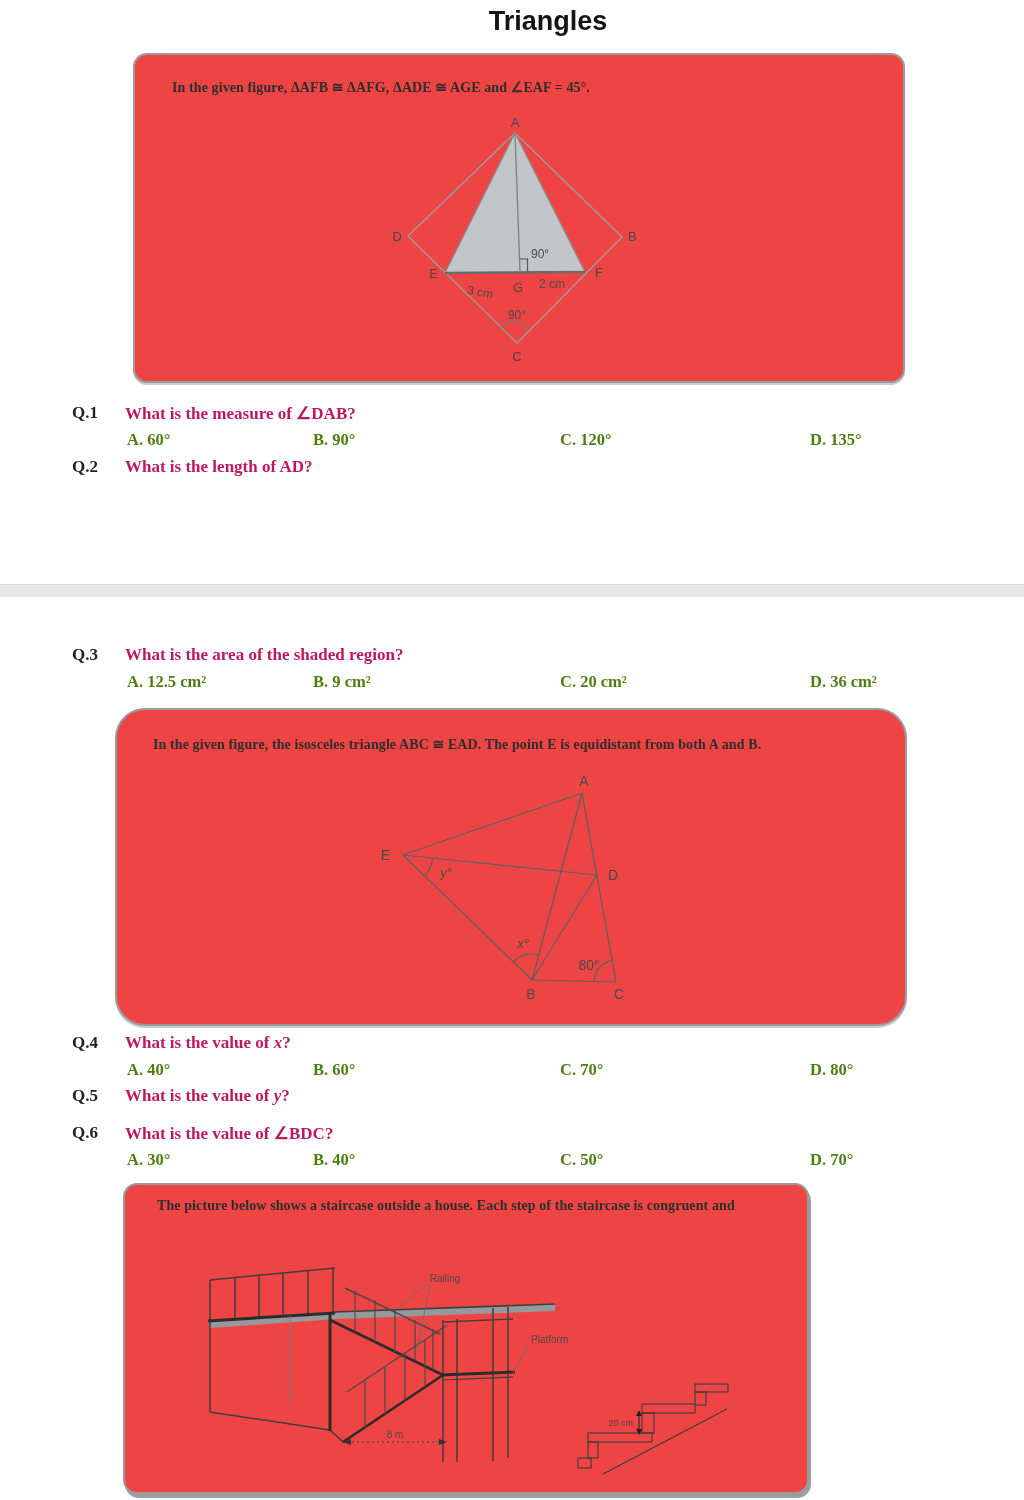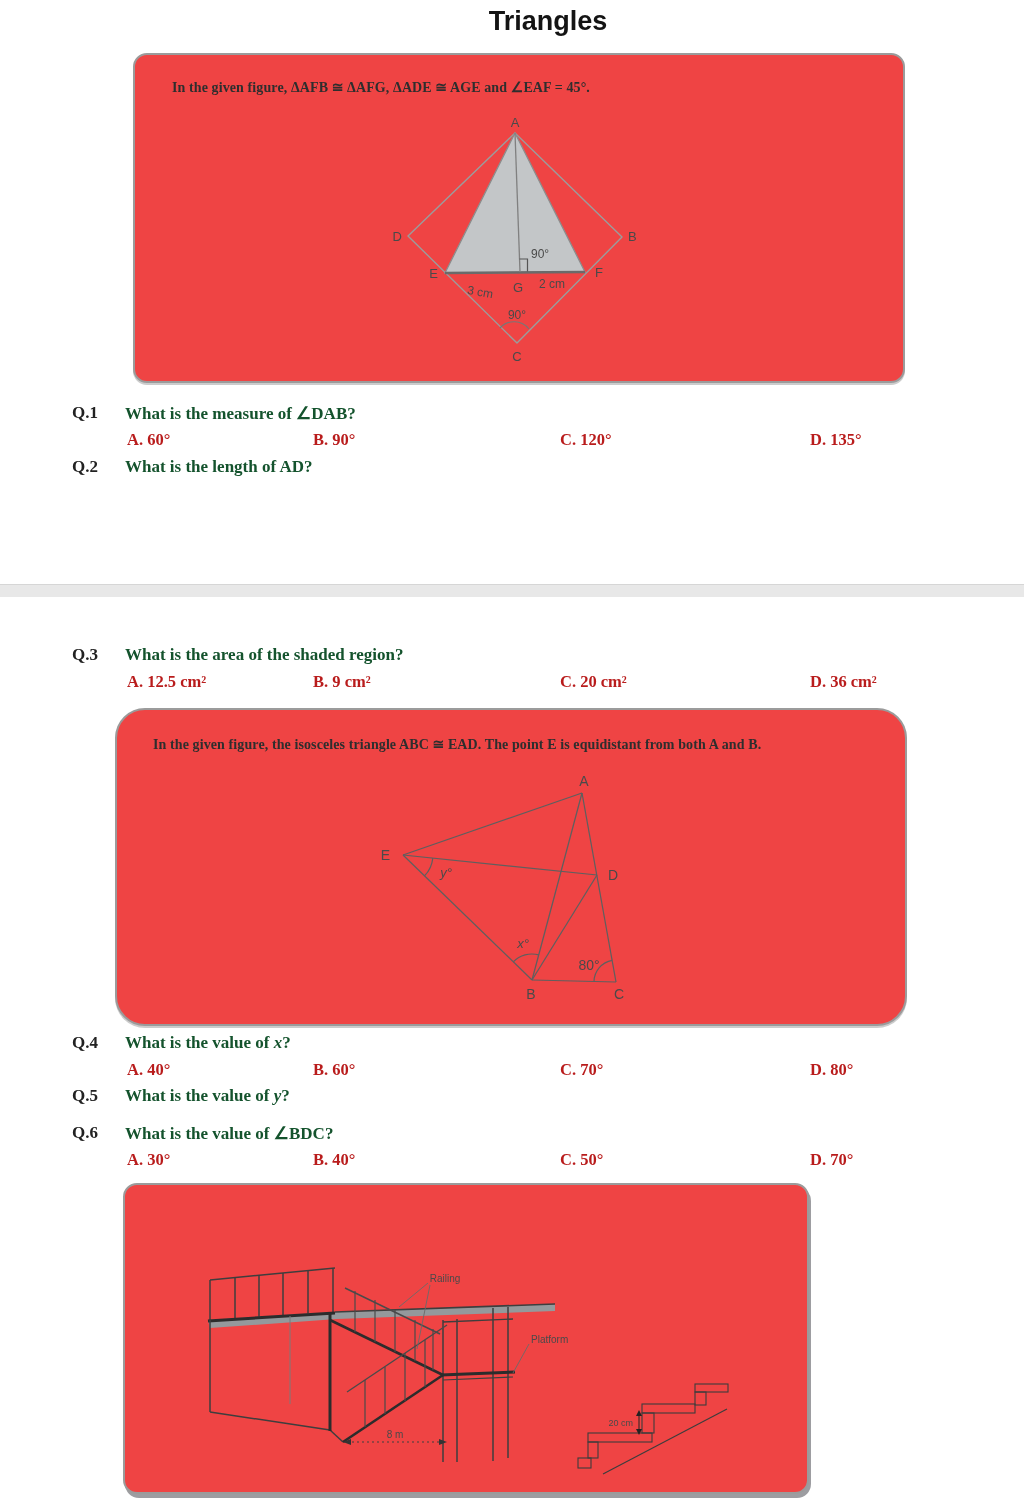--- a/index.html
+++ b/index.html
@@ -9,22 +9,22 @@
         font-family:"Liberation Sans",sans-serif;font-weight:bold;font-size:27px;color:#141414;}
   .fig-box{position:absolute;border:2px solid #9b9b9b;border-radius:14px;background:#ef4444;}
   #box1{left:133px;top:53px;width:768px;height:326px;box-shadow:0 2px 0 rgba(110,110,110,.35);}
   #box2{left:115px;top:708px;width:788px;height:314px;box-shadow:0 2px 0 rgba(110,110,110,.35);border-radius:30px;}
   #box3{left:123px;top:1183px;width:682px;height:307px;box-shadow:2px 4px 0 rgba(60,60,68,.5);}
   .box-caption{position:absolute;font-weight:bold;font-size:14px;color:#2e2e2e;letter-spacing:.1px;}
   #box1 .box-caption{left:37px;top:24px;}
   #box2 .box-caption{left:36px;top:26px;}
   #box3 .box-caption{left:32px;top:12px;width:630px;line-height:18px;}
   .q-id{position:absolute;left:72px;font-weight:bold;font-size:17px;color:#222;}
-  .q-text{position:absolute;left:125px;font-weight:bold;font-size:17px;color:#14532d;}
-  .opt{position:absolute;font-weight:bold;font-size:16.5px;color:#b91c1c;}
+  .q-text{position:absolute;left:125px;font-weight:bold;font-size:17px;color:#be185d;}
+  .opt{position:absolute;font-weight:bold;font-size:16.5px;color:#4d7c0f;}
   .opt-a{left:127px}.opt-b{left:313px}.opt-c{left:560px}.opt-d{left:810px}
   .divider{position:absolute;left:0;top:584px;width:1024px;height:12px;background:#e8e8e8;border-top:1px solid #d6d6d6;}
   svg{position:absolute;overflow:visible;}
   svg text{font-family:"Liberation Sans",sans-serif;fill:#4a4a4a;}
 </style>
 </head>
 <body>
 
 <div id="page">
 
@@ -109,20 +109,21 @@
   <span class="q-text" style="top:1086px"><span>What is the value of </span><i>y</i><span>?</span></span>
   <span class="q-id" style="top:1123px">Q.6</span>
   <span class="q-text" style="top:1123px">What is the value of ∠BDC?</span>
   <span class="opt opt-a" style="top:1150px">A. 30°</span>
   <span class="opt opt-b" style="top:1150px">B. 40°</span>
   <span class="opt opt-c" style="top:1150px">C. 50°</span>
   <span class="opt opt-d" style="top:1150px">D. 70°</span>
 
   <div id="box3" class="fig-box">
     <div class="box-caption">
+      <div>The picture below shows a staircase outside a house. Each step of the staircase is congruent and</div>
     </div>
   </div>
 
   <svg id="fig3" style="left:195px;top:1262px" width="545" height="222" viewBox="0 0 545 222">
     <g stroke="#3e3e3e" stroke-width="1.5" fill="none">
       <path d="M15,18 L140,6"></path>
       <line x1="15" y1="18" x2="15" y2="58"></line>
       <line x1="40" y1="15.6" x2="40" y2="56.4"></line>
       <line x1="64" y1="13.3" x2="64" y2="54.9"></line>
       <line x1="88" y1="11" x2="88" y2="53.3"></line>

